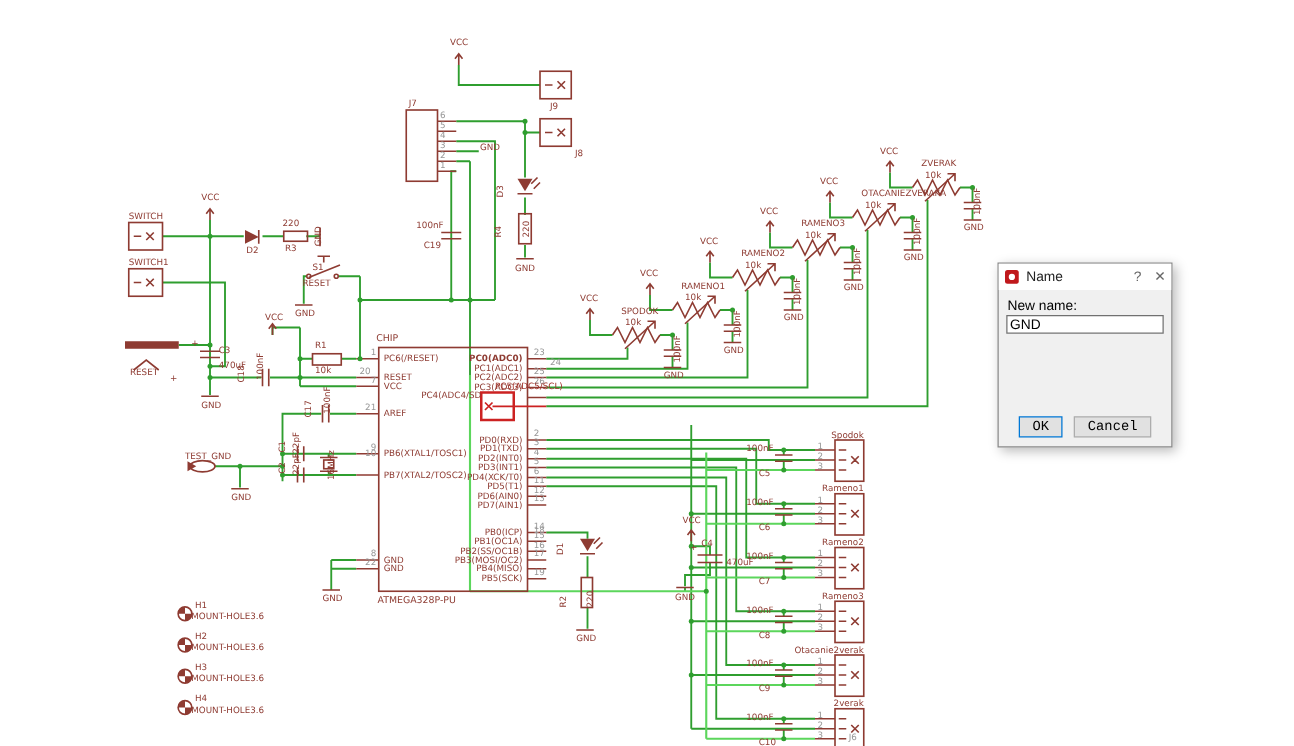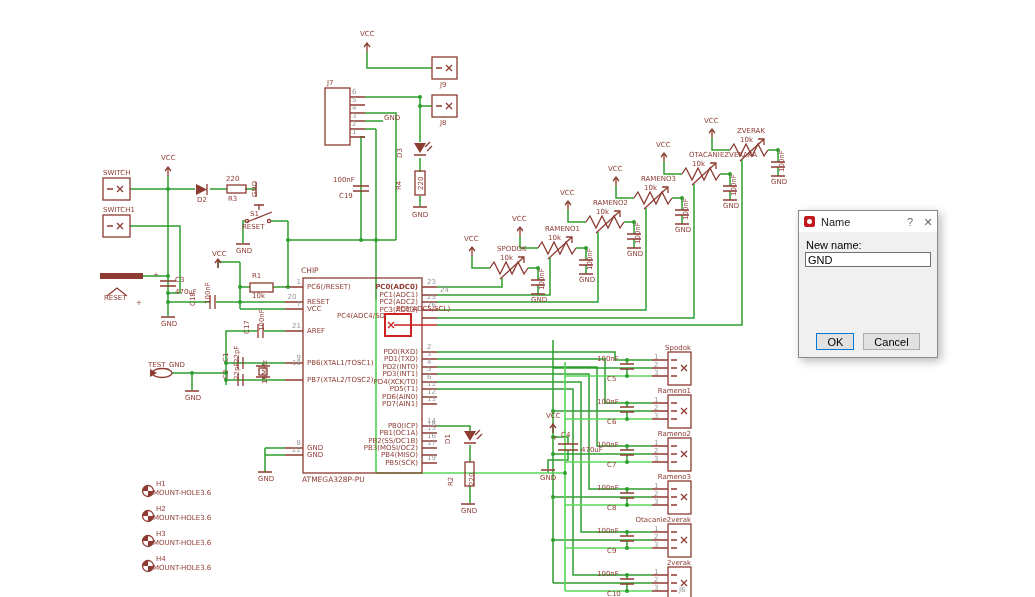--- a/index.html
+++ b/index.html
@@ -30,21 +30,21 @@
   #dlg .tbtn{width:18px;height:18px;text-align:center;line-height:18px;color:#666;font-size:11px;cursor:default;}
   #dlg .fl{position:absolute;left:7px;top:28px;}
   #dlg input{position:absolute;left:6px;top:41px;width:120px;height:13px;border:1px solid #707070;
              font-family:"Liberation Sans",sans-serif;font-size:11px;padding:0 2px;}
   #dlg .grp{position:absolute;left:6px;top:66px;width:122px;height:46px;border:1px solid #b5b5b5;}
   #dlg .gt{position:absolute;left:6px;top:-7px;background:#f0f0f0;padding:0 3px;}
   #dlg .row{position:absolute;left:8px;display:flex;align-items:center;}
   #dlg .rad{width:10px;height:10px;border:1px solid #555;border-radius:50%;margin-right:5px;position:relative;background:#fff;flex:0 0 auto;}
   #dlg .rad.on::after{content:"";position:absolute;left:2px;top:2px;width:4px;height:4px;border-radius:50%;background:#1a1a1a;}
   #dlg .btns{position:absolute;left:0;top:122px;width:100%;display:flex;justify-content:center;gap:9px;}
-  #dlg button{font-family:Liberation Sans, sans-serif;font-size:11px;height:17px;background:#e1e1e1;
+  #dlg button{font-family:Liberation Mono, monospace;font-size:11px;height:17px;background:#e1e1e1;
               border:1px solid #adadad;padding:0 10px;}
   #dlg button.def{border:1px solid #0078d7;}
 </style>
 </head>
 <body>
 
 <div id="canvas">
 
 <svg width="1035" height="597" viewBox="0 0 1035 597">
 
@@ -274,21 +274,21 @@
 <div class="lbl rot" style="left:259px;top:189px;">GND</div>
 
 <div class="lbl" style="left:327px;top:79px;">J7</div>
 <div class="lbl num" style="left:352px;top:88px;">6</div>
 <div class="lbl num" style="left:352px;top:96px;">5</div>
 <div class="lbl num" style="left:352px;top:104px;">4</div>
 <div class="lbl num" style="left:352px;top:112px;">3</div>
 <div class="lbl num" style="left:352px;top:120px;">2</div>
 <div class="lbl num" style="left:352px;top:128px;">1</div>
 <div class="lbl" style="left:440px;top:81px;">J9</div>
-<div class="lbl" style="left:440px;top:119px;">J8</div>
+<div class="lbl" style="left:460px;top:119px;">J8</div>
 <div class="lbl num" style="left:679px;top:586px;">J6</div>
 
 <div class="lbl" style="left:103px;top:169px;">SWITCH</div>
 <div class="lbl" style="left:103px;top:206px;">SWITCH1</div>
 <div class="lbl" style="left:104px;top:294px;">RESET</div>
 <div class="lbl" style="left:136px;top:299px;">+</div>
 <div class="lbl" style="left:148px;top:361px;">TEST_GND</div>
 
 <div class="lbl" style="left:250px;top:210px;">S1</div>
 <div class="lbl" style="left:242px;top:223px;">RESET</div>

